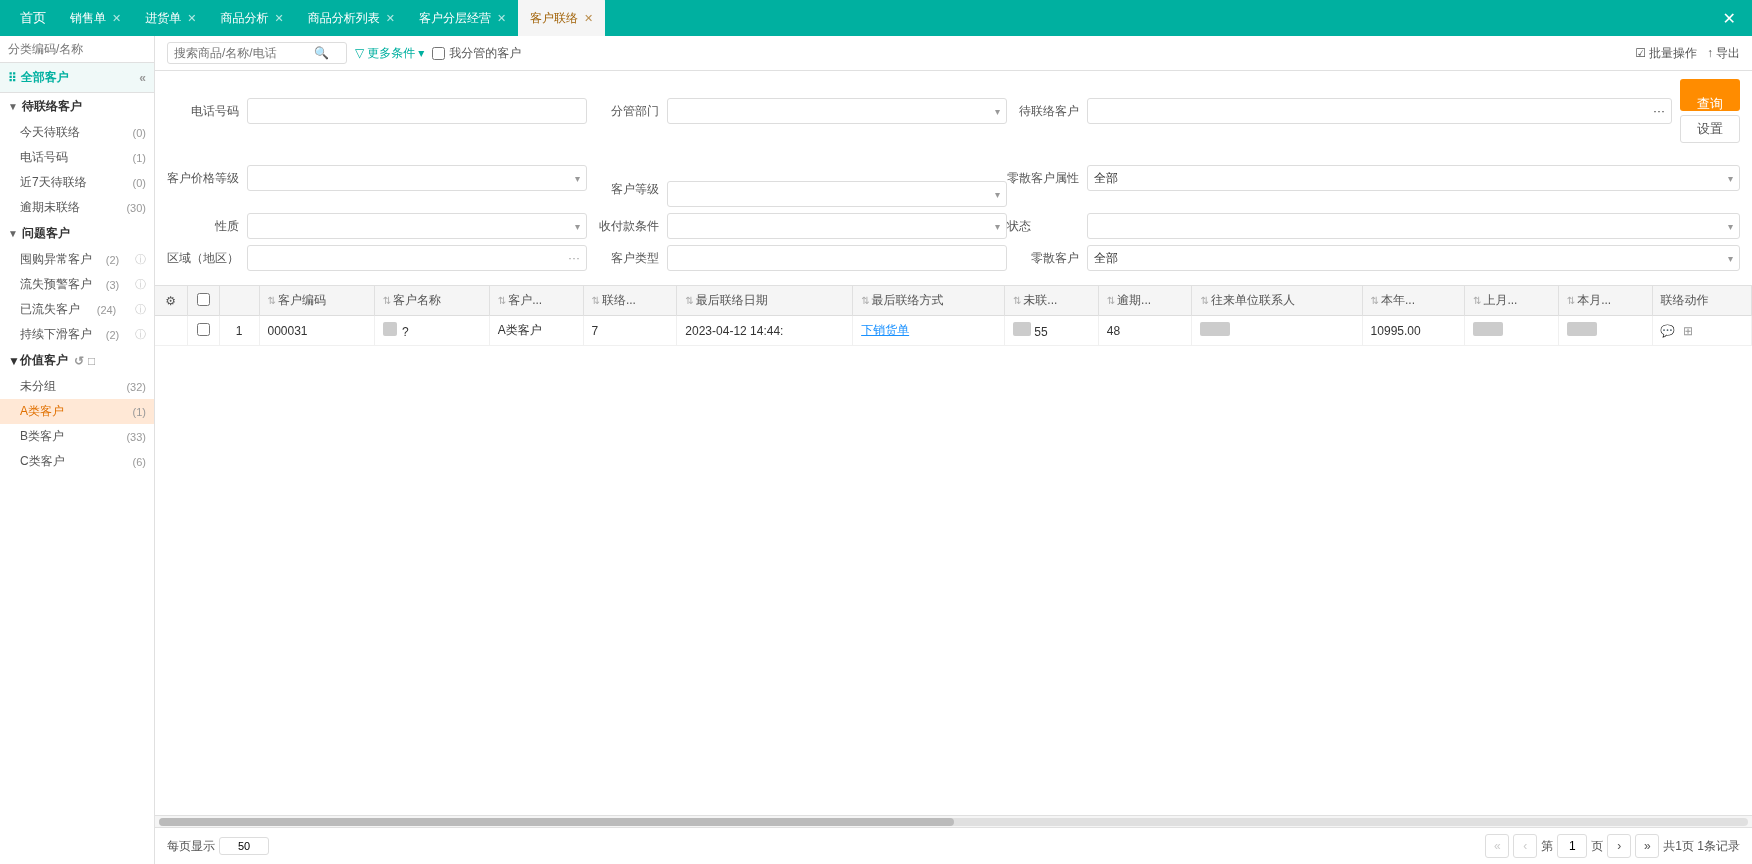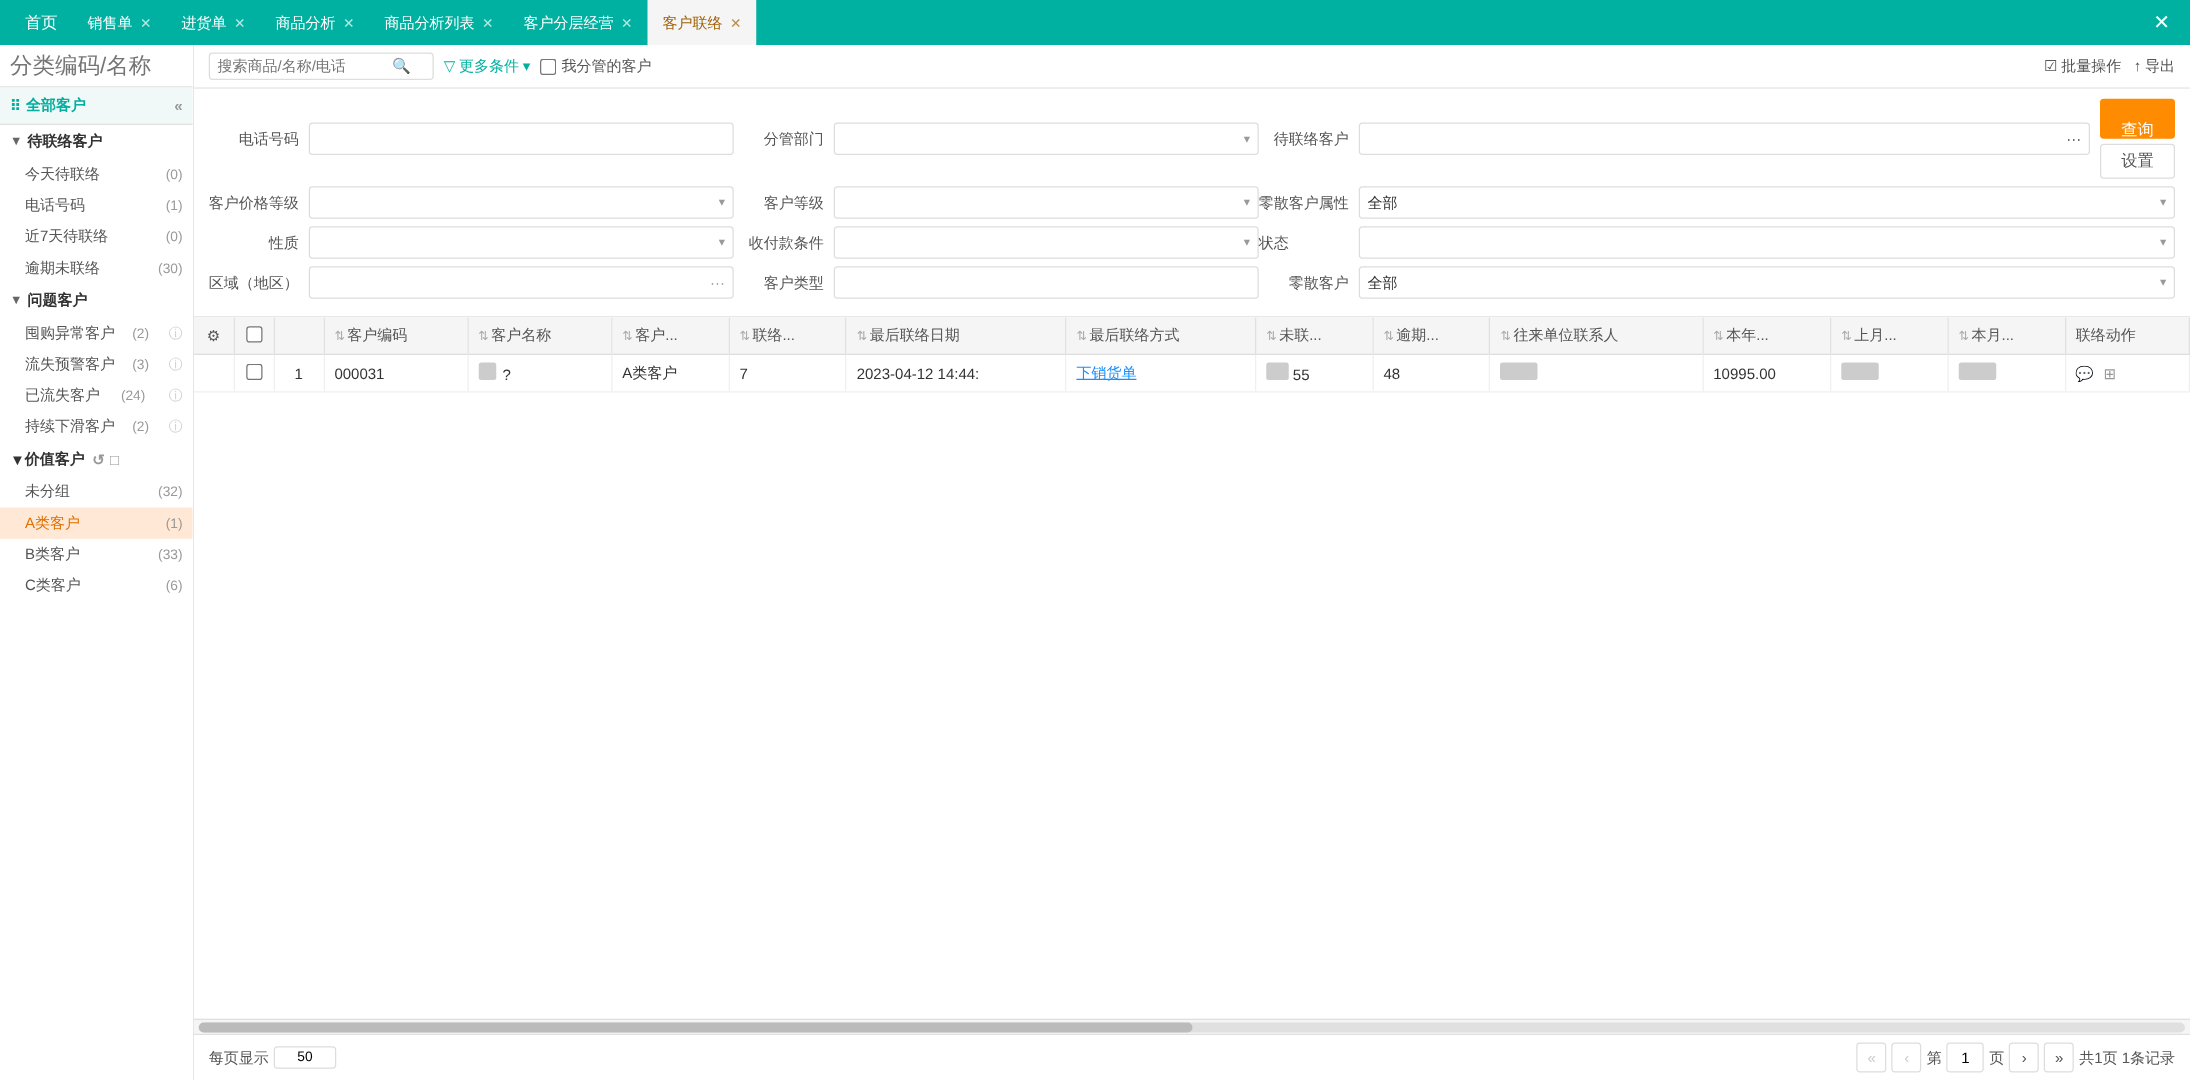--- a/index.html
+++ b/index.html
@@ -66,21 +66,21 @@
     .sidebar-search {
       display: flex;
       align-items: center;
       padding: 6px 8px;
       border-bottom: 1px solid #e0e0e0;
     }
     .sidebar-search input {
       flex: 1;
       border: none;
       outline: none;
-      font-size: 18px;
+      font-size: 12px;
       color: #737373;
     }
     .sidebar-header {
       display: flex;
       align-items: center;
       padding: 6px 8px;
       background: #f0f9f8;
       font-weight: bold;
       color: #00b0a0;
       border-bottom: 1px solid #e0e0e0;
@@ -577,21 +577,21 @@
       </div>
 
       <div class="filter-row">
         <div class="filter-field">
           <span class="filter-label">客户价格等级</span>
           <div class="filter-select">
             <span></span>
             <span class="arrow">▾</span>
           </div>
         </div>
-        <div style="flex:1;max-width:420px;display:flex;align-items:center;">
+        <div style="flex:1;max-width:420px;display:flex;margin-top:32px;">
           <span class="filter-label" style="min-width:80px;text-align:right;padding-right:8px;">客户等级</span>
           <div class="filter-select">
             <span></span>
             <span class="arrow">▾</span>
           </div>
         </div>
         <div style="flex:1;display:flex;align-items:center;">
           <span class="filter-label" style="min-width:80px;text-align:right;padding-right:8px;">零散客户属性</span>
           <div class="filter-select" style="flex:1;">
             <span>全部</span>

